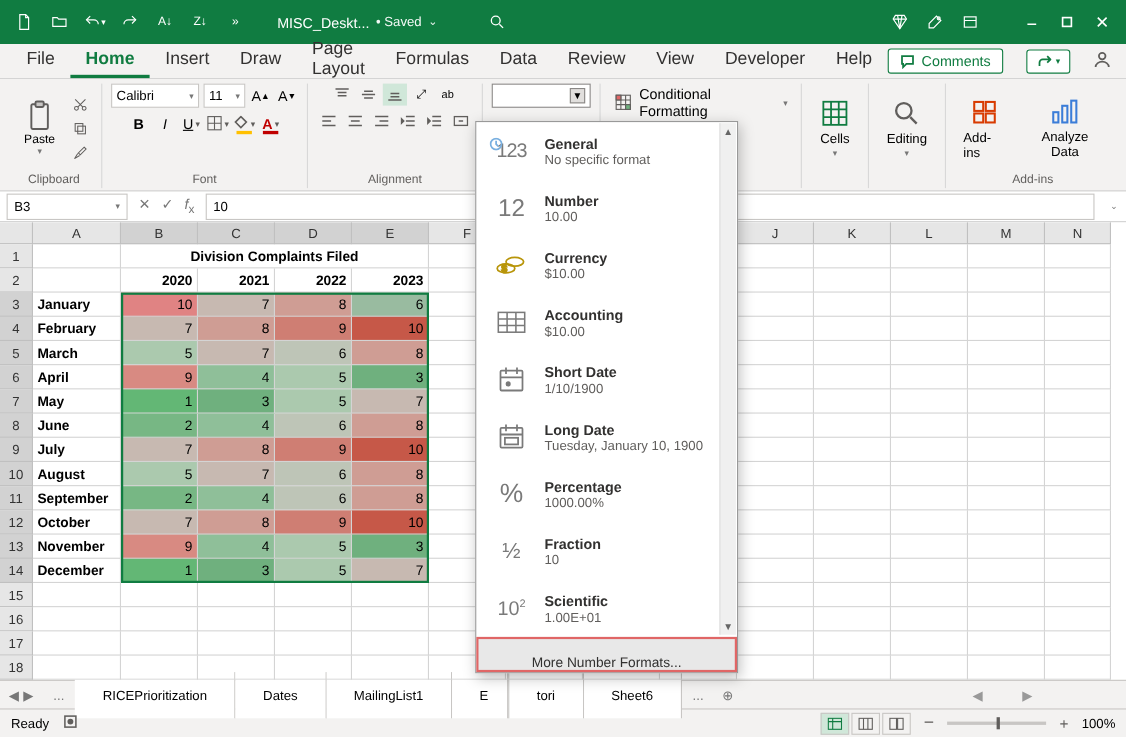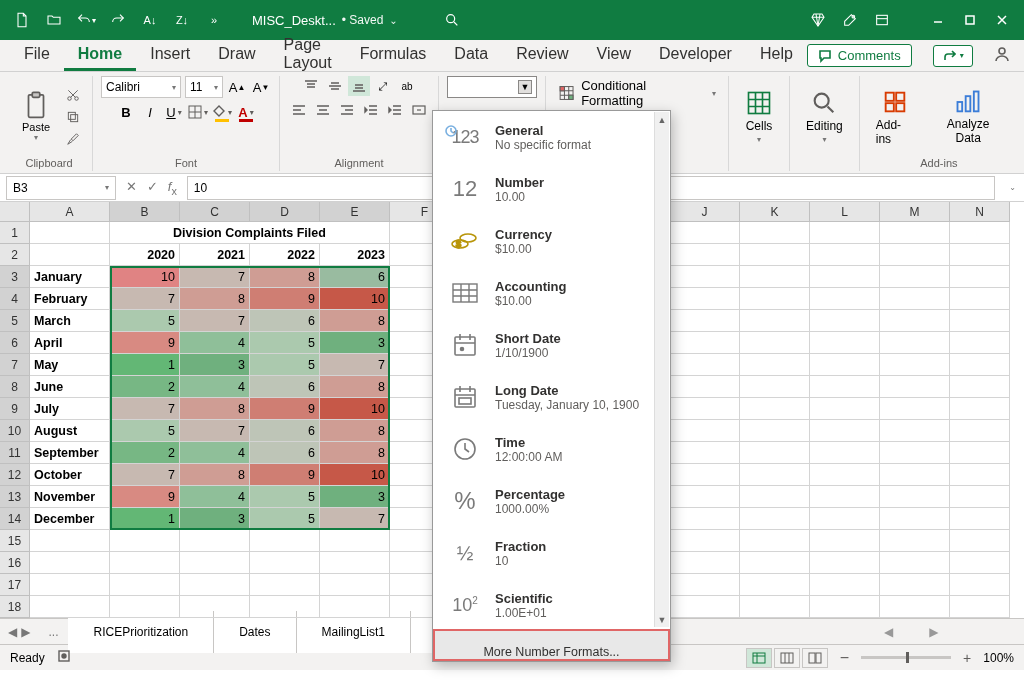--- a/index.html
+++ b/index.html
@@ -819,32 +819,20 @@
             <rect x="7" y="14" width="12" height="6" fill="none"></rect>
           </svg>
         </div>
         <div class="nfi-text">
           <div class="t">Long Date</div>
           <div class="s">Tuesday, January 10, 1900</div>
         </div>
       </div>
       <div class="nf-item">
         <div class="nfi-icon">
-          <svg width="26" height="26" fill="none" stroke="#7a7a7a" stroke-width="1.6">
-            <circle cx="13" cy="13" r="10"></circle>
-            <path d="M13 7v6l4 3"></path>
-          </svg>
-        </div>
-        <div class="nfi-text">
-          <div class="t">Time</div>
-          <div class="s">12:00:00 AM</div>
-        </div>
-      </div>
-      <div class="nf-item">
-        <div class="nfi-icon">
           <span style="font-size:24px">%</span>
         </div>
         <div class="nfi-text">
           <div class="t">Percentage</div>
           <div class="s">1000.00%</div>
         </div>
       </div>
       <div class="nf-item">
         <div class="nfi-icon">
           <span style="font-size:20px">½</span>

